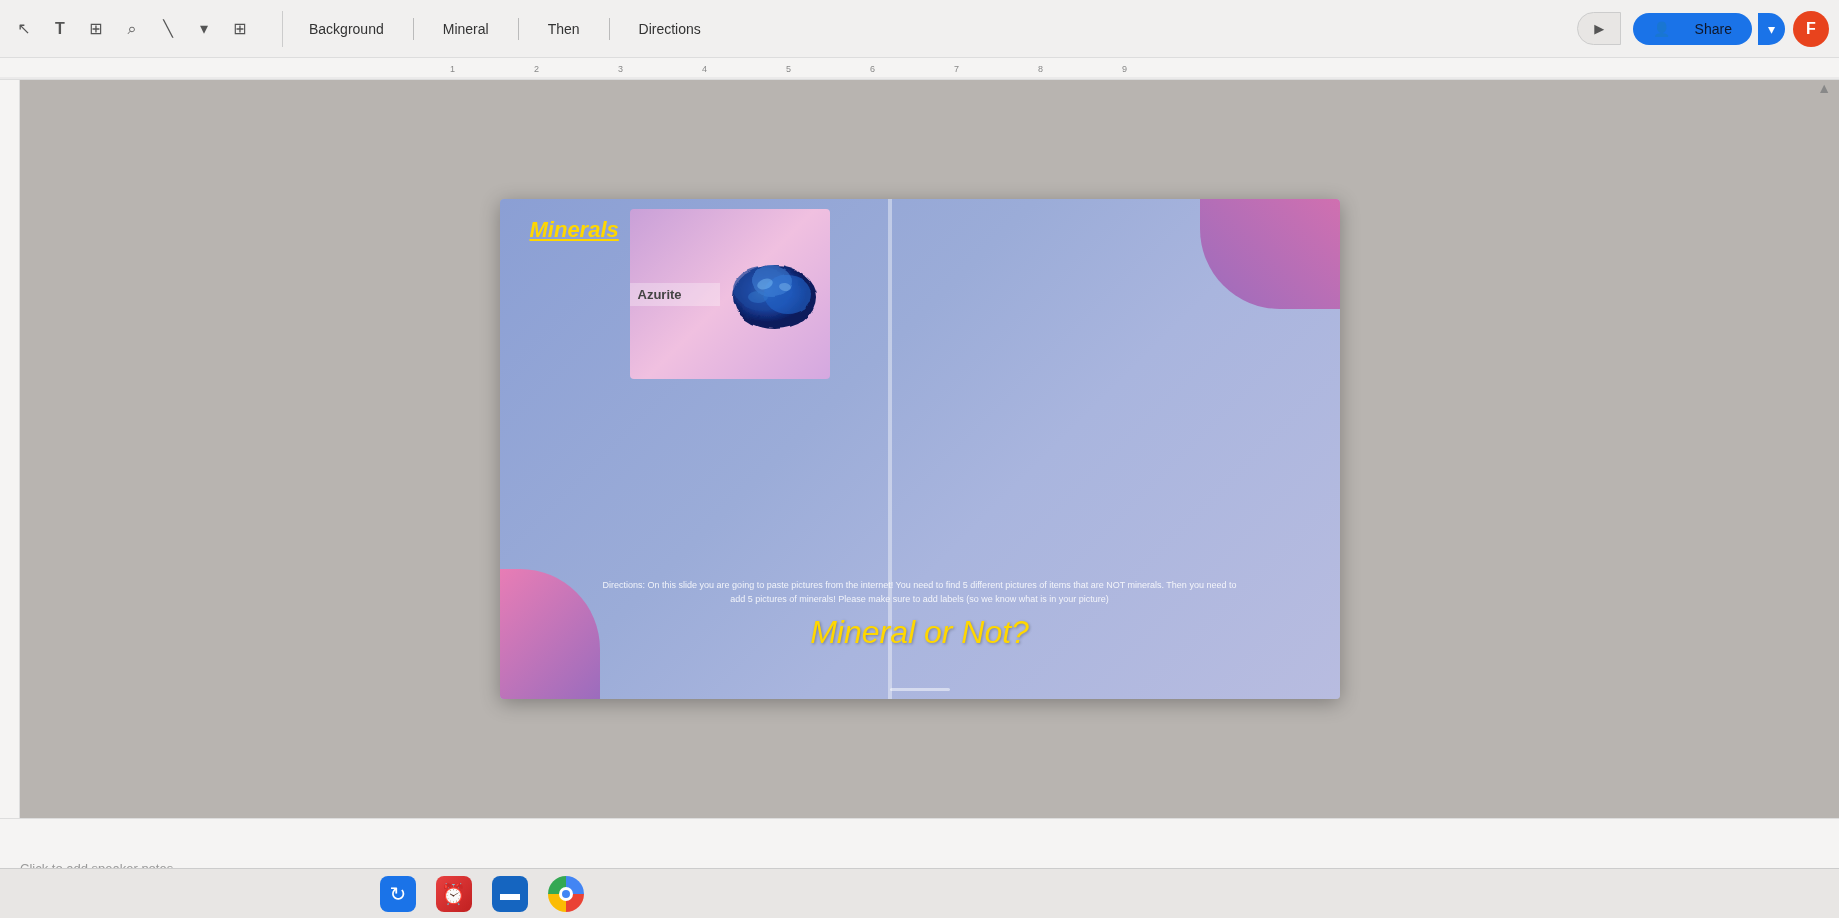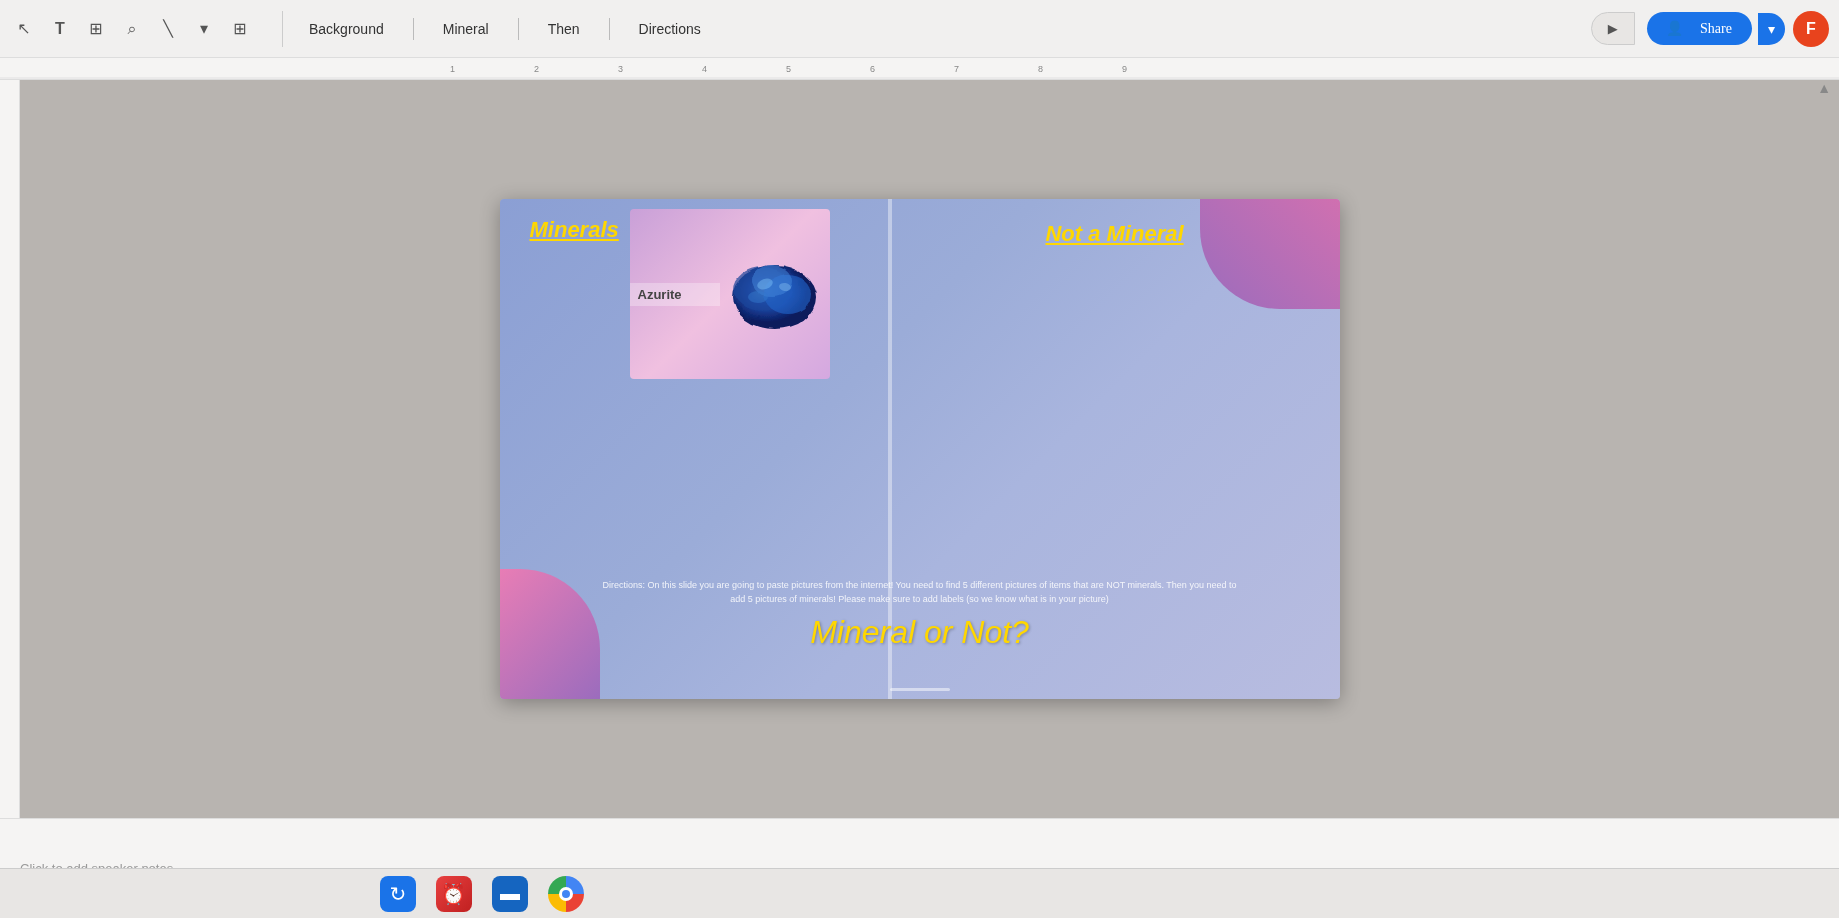--- a/index.html
+++ b/index.html
@@ -71,31 +71,30 @@
 
     .toolbar-menu-separator {
       width: 1px;
       height: 22px;
       background: #bbb;
       margin: 0 2px;
     }
 
     .share-btn {
       background: #1a73e8;
-      color: #ffffff;
+      color: #0f172a;
       border: none;
       border-radius: 24px;
       padding: 8px 20px;
       font-size: 14px;
       cursor: pointer;
       display: flex;
       align-items: center;
-      gap: 16px;
+      gap: 24px;
       margin-right: 8px;
-      font-family: Liberation Serif, serif;
     }
 
     .share-dropdown {
       background: #1a73e8;
       color: white;
       border: none;
       border-radius: 0 24px 24px 0;
       padding: 8px 10px;
       font-size: 14px;
       cursor: pointer;
@@ -454,23 +453,20 @@
             <ellipse cx="45" cy="45" rx="8" ry="5" fill="#88ccff" opacity="0.4" transform="rotate(-20,45,45)"></ellipse>
             <ellipse cx="65" cy="48" rx="6" ry="4" fill="#aaddff" opacity="0.3" transform="rotate(10,65,48)"></ellipse>
             <ellipse cx="38" cy="58" rx="10" ry="6" fill="#3377cc" opacity="0.5"></ellipse>
           </svg>
         </div>
       </div>
     </div>
 
     <div style="position:absolute; top:0; left:390px; width:2px; height:100%; background:rgba(255,255,255,0.4);"></div>
 
-    <div class="right-panel">
-      <div class="not-mineral-title">Not a Mineral</div>
-    </div>
 
     <div class="bottom-text">
       <div class="directions-text">Directions: On this slide you are going to paste pictures from the internet! You need to find 5 different pictures of items that are NOT minerals. Then you need to add 5 pictures of minerals! Please make sure to add labels (so we know what is in your picture)</div>
       <div class="mineral-or-not">Mineral or Not?</div>
     </div>
 
     <div style="position:absolute; bottom:8px; left:50%; transform:translateX(-50%); width:60px; height:3px; background:rgba(255,255,255,0.5); border-radius:2px;"></div>
   </div>
 
 </div>

